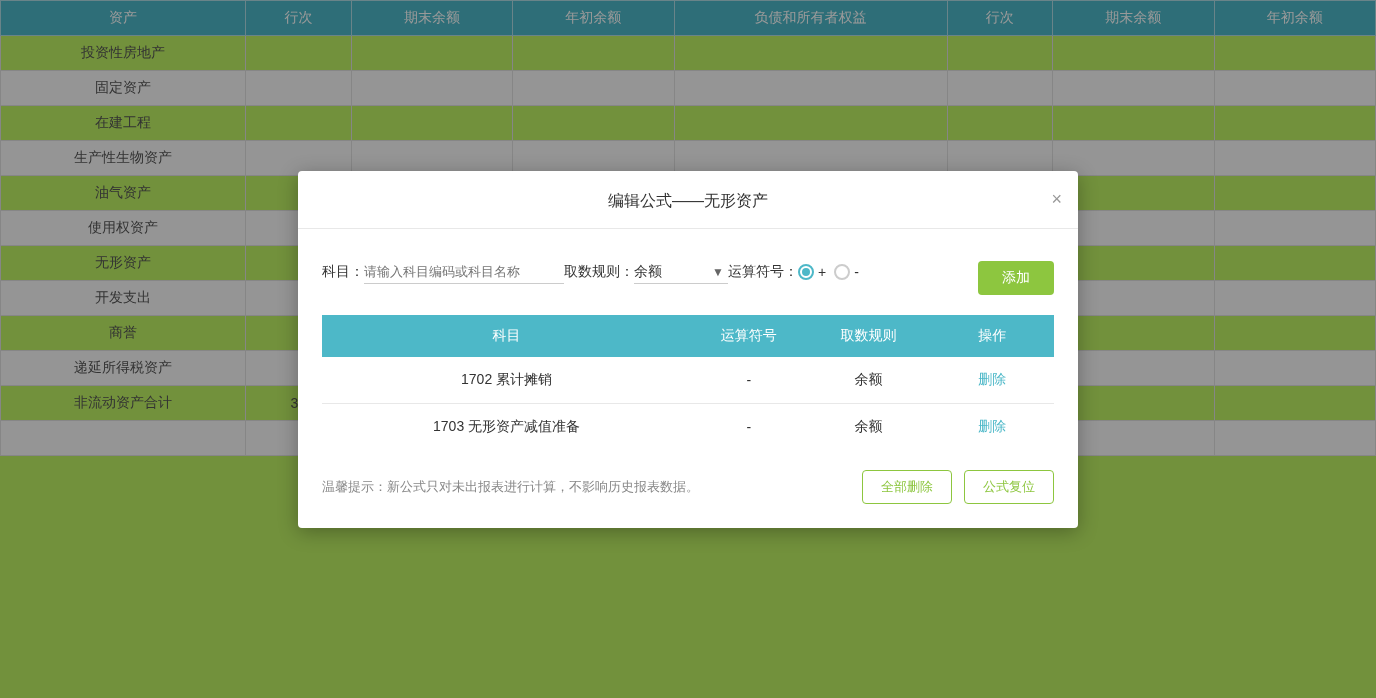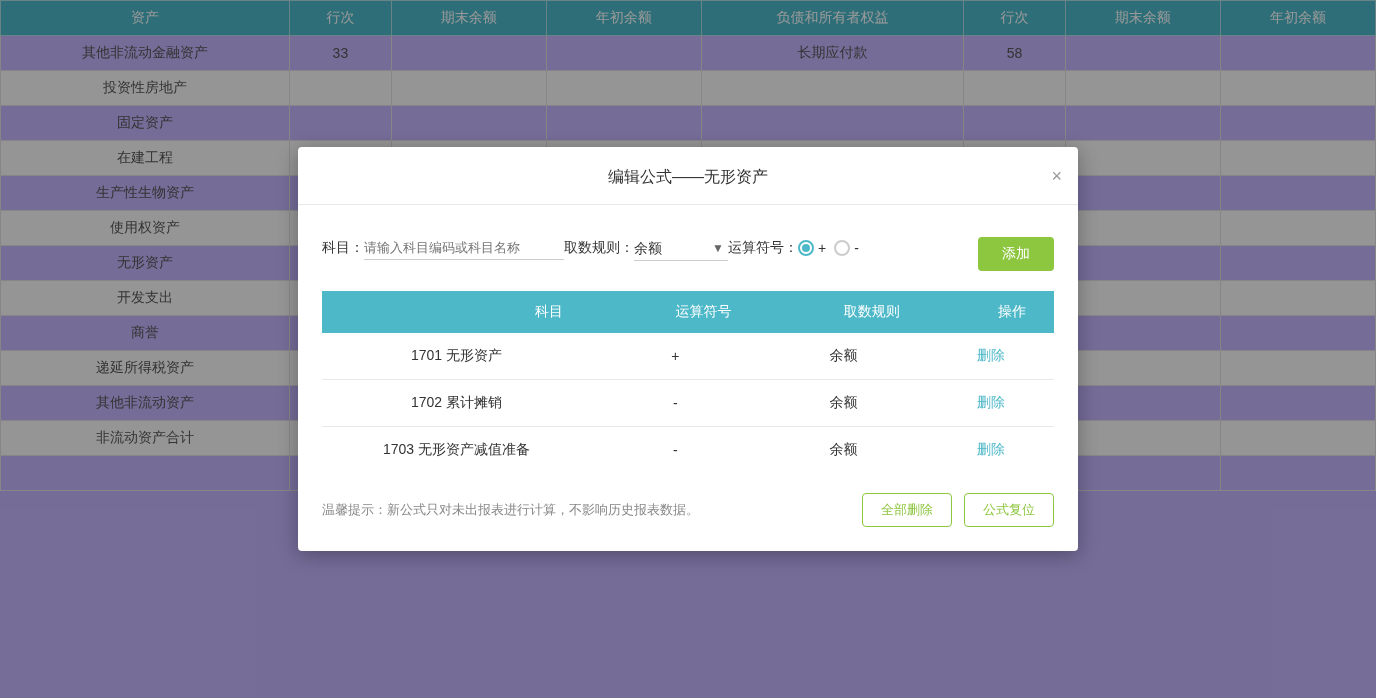--- a/index.html
+++ b/index.html
@@ -12,21 +12,21 @@
       overflow: hidden;
       position: relative;
     }
 
     
     .bg-table-wrap {
       position: absolute;
       top: 0; left: 0;
       width: 100%;
       height: 100%;
-      background: #c4b5fd;
+      background: #bef264;
     }
 
     .bg-table {
       width: 100%;
       border-collapse: collapse;
       color: #333;
     }
 
     .bg-table th {
       background: #4db8c8;
@@ -206,22 +206,22 @@
     }
 
     .data-table {
       width: 100%;
       border-collapse: collapse;
     }
 
     .data-table thead tr th {
       background: #4db8c8;
       color: #fff;
-      padding: 12px 28px;
-      text-align: right;
+      padding: 12px 0;
+      text-align: center;
       font-weight: normal;
       font-size: 14px;
     }
 
     .data-table tbody tr td {
       padding: 14px 16px;
       text-align: center;
       border-bottom: 1px solid #e8e8e8;
       color: #333;
       font-size: 14px;
@@ -281,30 +281,20 @@
         <th>行次</th>
         <th>期末余额</th>
         <th>年初余额</th>
         <th>负债和所有者权益</th>
         <th>行次</th>
         <th>期末余额</th>
         <th>年初余额</th>
       </tr>
     </thead>
     <tbody id="bg-tbody">
-    <tr>
-          <td>其他非流动金融资产</td>
-          <td>33</td>
-          <td></td>
-          <td></td>
-          <td>长期应付款</td>
-          <td>58</td>
-          <td></td>
-          <td></td>
-        </tr>
         <tr>
           <td>投资性房地产</td>
           <td></td>
           <td></td>
           <td></td>
           <td></td>
           <td></td>
           <td></td>
           <td></td>
         </tr>
@@ -332,20 +322,30 @@
           <td>生产性生物资产</td>
           <td></td>
           <td></td>
           <td></td>
           <td></td>
           <td></td>
           <td></td>
           <td></td>
         </tr>
         <tr>
+          <td>油气资产</td>
+          <td></td>
+          <td></td>
+          <td></td>
+          <td></td>
+          <td></td>
+          <td></td>
+          <td></td>
+        </tr>
+        <tr>
           <td>使用权资产</td>
           <td></td>
           <td></td>
           <td></td>
           <td></td>
           <td></td>
           <td></td>
           <td></td>
         </tr>
         <tr>
@@ -373,30 +373,20 @@
           <td></td>
           <td></td>
           <td></td>
           <td></td>
           <td></td>
           <td></td>
           <td></td>
         </tr>
         <tr>
           <td>递延所得税资产</td>
-          <td></td>
-          <td></td>
-          <td></td>
-          <td></td>
-          <td></td>
-          <td></td>
-          <td></td>
-        </tr>
-        <tr>
-          <td>其他非流动资产</td>
           <td></td>
           <td></td>
           <td></td>
           <td></td>
           <td></td>
           <td></td>
           <td></td>
         </tr>
         <tr>
           <td>非流动资产合计</td>
@@ -460,26 +450,20 @@
       <table class="data-table">
         <thead>
           <tr>
             <th>科目</th>
             <th>运算符号</th>
             <th>取数规则</th>
             <th>操作</th>
           </tr>
         </thead>
         <tbody id="formula-tbody">
-        <tr>
-              <td class="td-subject">1701 无形资产</td>
-              <td>+</td>
-              <td>余额</td>
-              <td><a class="delete-link">删除</a></td>
-            </tr>
             <tr>
               <td class="td-subject">1702 累计摊销</td>
               <td>-</td>
               <td>余额</td>
               <td><a class="delete-link">删除</a></td>
             </tr>
             <tr>
               <td class="td-subject">1703 无形资产减值准备</td>
               <td>-</td>
               <td>余额</td>

